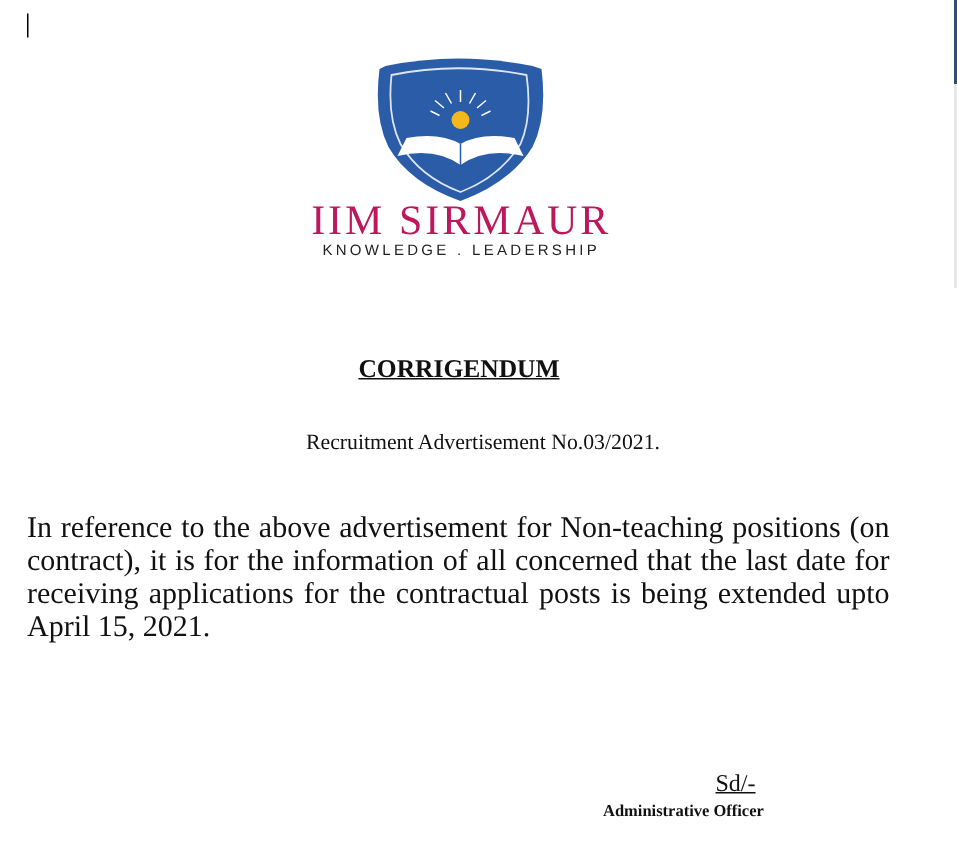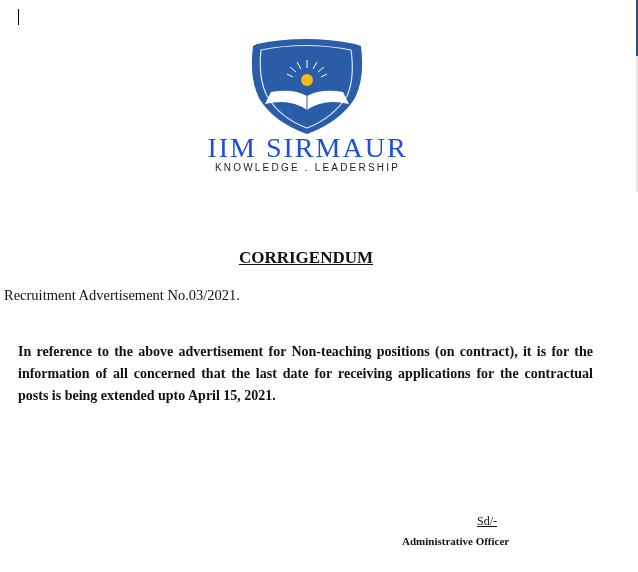--- a/index.html
+++ b/index.html
@@ -6,39 +6,39 @@
   body {
     width: 638px; height: 572px; position: relative; overflow: hidden;
     font-family: "Liberation Serif", "DejaVu Serif", serif; color: #111;
   }
   .cursor { position: absolute; left: 18px; top: 9px; width: 1px; height: 16px; background: #000; }
   .edge-line { position: absolute; left: 636px; top: 0; width: 2px; height: 192px; background: #e6e6e6; }
   .edge-line .accent { position: absolute; left: 0; top: 0; width: 2px; height: 56px; background: #2f4f6f; }
   .logo { position: absolute; left: 205px; top: 26px; width: 205px; height: 160px; }
   .logo-text {
     position: absolute; left: 0; top: 108px; width: 205px; text-align: center;
-    font-family: "Liberation Serif", serif; letter-spacing: 2px; color: #1d4ed8;
+    font-family: "Liberation Serif", serif; letter-spacing: 2px; color: #be185d;
     font-size: 28px; line-height: 28px;
   }
   .logo-sub {
     position: absolute; left: 0; top: 136px; width: 205px; text-align: center;
     font-family: Liberation Sans, sans-serif; font-size: 10px; letter-spacing: 2.2px; color: #222;
   }
   .ref { position: absolute; right: 77px; top: 192px; text-align: right; font-size: 15px; line-height: 19px; }
   .title {
-    position: absolute; left: 0; width: 612px; top: 248px; text-align: center;
+    position: absolute; left: 0; width: 612px; top: 236px; text-align: center;
     font-size: 17px; font-weight: bold; text-decoration: underline;
   }
-  .sub { position: absolute; left: 4px; width: 612px; top: 287px; text-align: left; font-size: 14.5px; line-height: 17px; }
+  .sub { position: absolute; left: 16px; width: 612px; top: 287px; text-align: center; font-size: 14.5px; line-height: 17px; }
   .body-text {
     position: absolute; left: 18px; top: 341px; width: 575px;
-    font-size: 14px; line-height: 22px; text-align: justify; font-weight: bold;
+    font-size: 20px; line-height: 22px; text-align: justify;
   }
   .sign { position: absolute; left: 0; top: 514px; width: 638px; }
-  .sd { position: absolute; left: 477px; top: 0; font-size: 12px; text-decoration: underline; }
+  .sd { position: absolute; left: 477px; top: 0; font-size: 16px; text-decoration: underline; }
   .officer { position: absolute; left: 402px; top: 21px; font-size: 11px; font-weight: bold; white-space: nowrap; }
 </style>
 </head>
 <body>
 
 <div class="cursor"></div>
 <div class="edge-line">
     <div class="accent"></div>
   </div>
 

